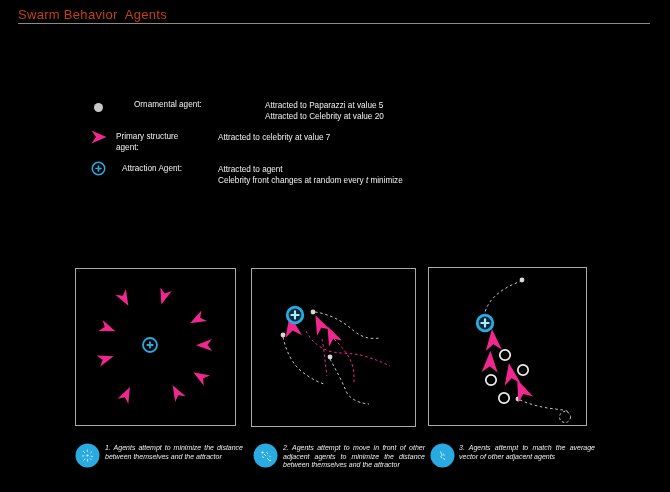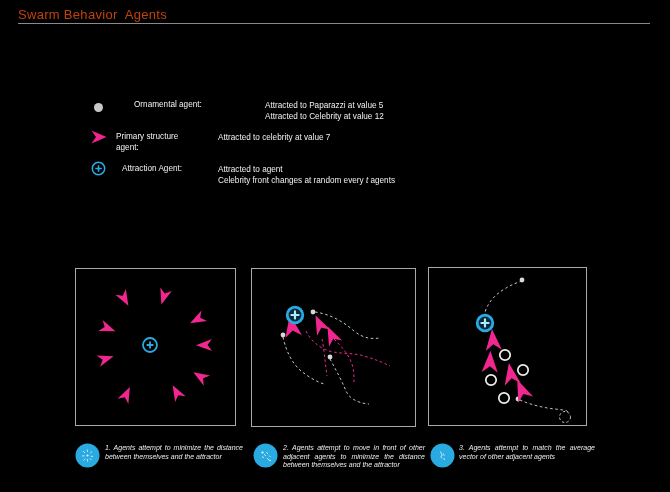--- a/index.html
+++ b/index.html
@@ -26,37 +26,37 @@
 </head>
 <body>
 
 <div class="abs title">Swarm Behavior  Agents</div>
 <div class="abs title-underline"></div>
 
 <span class="abs dot-icon" style="left:94px;top:103px;"></span>
 <div class="abs legend-label" style="left:134px;top:100px;">Ornamental agent:</div>
 <div class="abs legend-desc" style="left:218px;top:100px;margin-left:47px;">
   <div>Attracted to Paparazzi at value 5</div>
-  <div>Attracted to Celebrity at value 12</div>
+  <div>Attracted to Celebrity at value 20</div>
 </div>
 
 <svg class="abs" style="left:91px;top:130px;" width="16" height="14" viewBox="0 0 16 14">
   <path d="M 0.5 0.5 L 15.5 7 L 0.5 13.5 L 5 7 Z" fill="#F0278E"></path>
 </svg>
 <div class="abs legend-label" style="left:116px;top:132px;">Primary structure agent:</div>
 <div class="abs legend-desc" style="left:218px;top:132px;">Attracted to celebrity at value 7</div>
 
 <svg class="abs" style="left:91px;top:161px;" width="15" height="15" viewBox="0 0 15 15">
   <circle cx="7.5" cy="7.5" r="6.2" fill="none" stroke="#29ABE2" stroke-width="1.5"></circle>
   <path d="M 4.3 7.5 H 10.7 M 7.5 4.3 V 10.7" stroke="#29ABE2" stroke-width="1.6" fill="none"></path>
 </svg>
 <div class="abs legend-label" style="left:122px;top:164px;">Attraction Agent:</div>
 <div class="abs legend-desc" style="left:218px;top:164px;">
   <div>Attracted to agent</div>
-  <div><span>Celebrity front changes at random every </span><span class="it">t</span><span> agents</span></div>
+  <div><span>Celebrity front changes at random every </span><span class="it">t</span><span> minimize</span></div>
 </div>
 
 <div class="abs panel" style="left: 75px; top: 268px; width: 159px; height: 156px;">
     <svg viewBox="0 0 159 156">
       <path d="M -7 -6 L 9 0 L -7 6 L -2.5 0 Z" fill="#F0278E" transform="translate(48 29) rotate(61) scale(1)"></path>
       <path d="M -7 -6 L 9 0 L -7 6 L -2.5 0 Z" fill="#F0278E" transform="translate(88 27) rotate(107) scale(1)"></path>
       <path d="M -7 -6 L 9 0 L -7 6 L -2.5 0 Z" fill="#F0278E" transform="translate(31 59) rotate(21) scale(1)"></path>
       <path d="M -7 -6 L 9 0 L -7 6 L -2.5 0 Z" fill="#F0278E" transform="translate(122 50) rotate(152) scale(1)"></path>
       <path d="M -7 -6 L 9 0 L -7 6 L -2.5 0 Z" fill="#F0278E" transform="translate(29 90) rotate(-18) scale(1)"></path>
       <path d="M -7 -6 L 9 0 L -7 6 L -2.5 0 Z" fill="#F0278E" transform="translate(129 76) rotate(179) scale(1)"></path>

